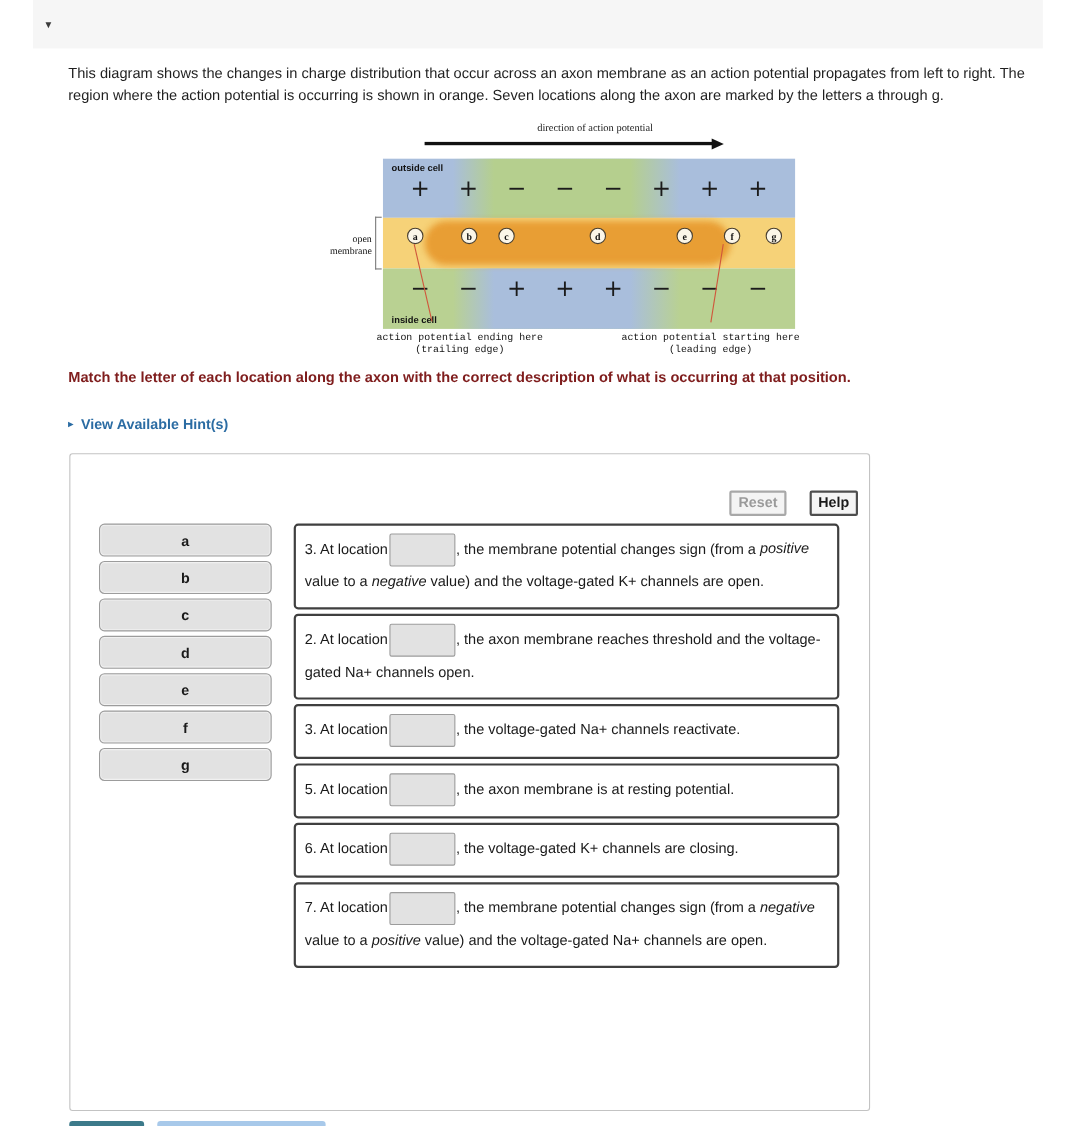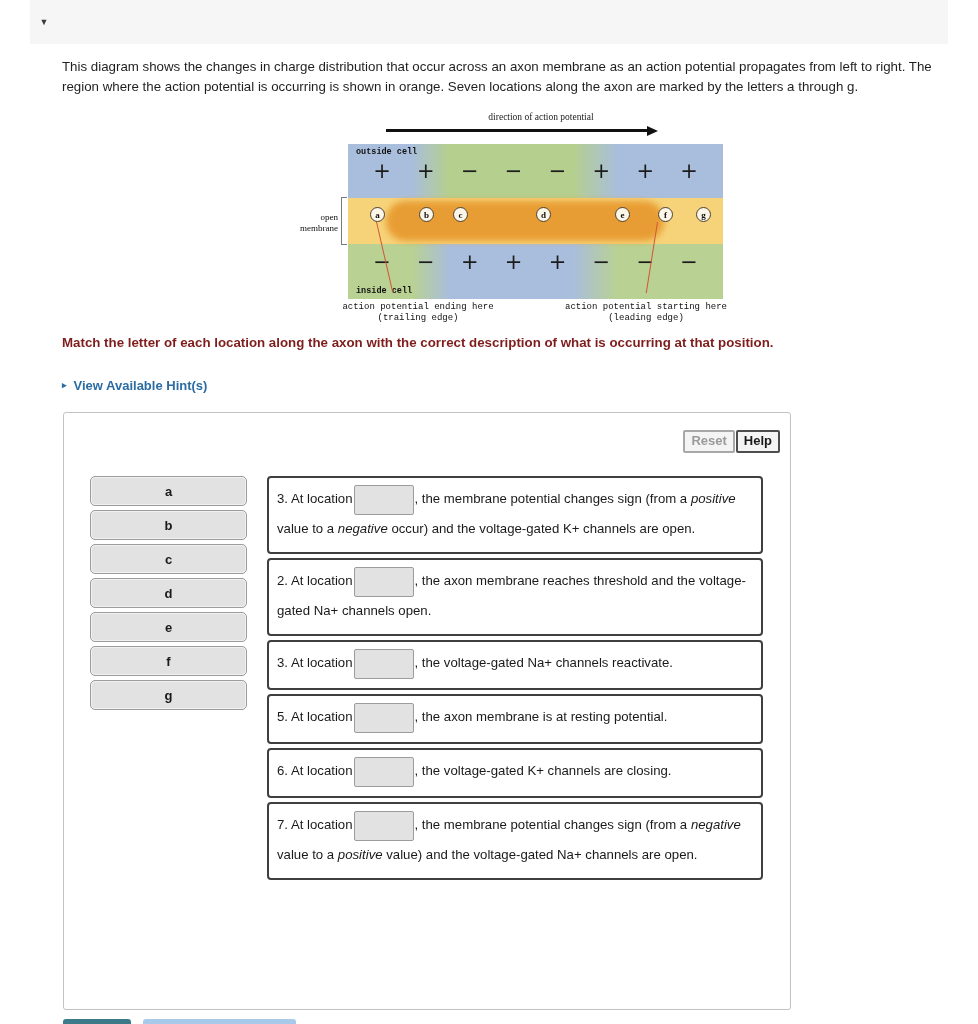--- a/index.html
+++ b/index.html
@@ -179,21 +179,21 @@
     color: #1b1b1b;
     padding: 0 12px;
     box-sizing: border-box;
   }
   .charge-row-top { top: 17px; }
   .charge-row-bottom { top: 108px; }
   .charge-row span { width: 30px; text-align: center; line-height: 20px; }
 
   .cell-label {
     position: absolute;
-    font-family: Liberation Mono, monospace;
+    font-family: Liberation Sans, sans-serif;
     font-size: 8.5px;
     font-weight: bold;
     color: #111111;
   }
   .label-outside { left: 8px; top: 3px; }
   .label-inside  { left: 8px; bottom: 3px; }
 
   .letter-row {
     position: absolute;
     left: 0;
@@ -294,23 +294,23 @@
     width: 728px;
     height: 598px;
     border: 1px solid #c3c3c3;
     border-radius: 3px;
     background: #ffffff;
     box-sizing: border-box;
   }
   .panel-toolbar {
     position: absolute;
     right: 10px;
-    top: 17px;
+    top: 33px;
     display: flex;
-    gap: 1px;
+    gap: 21px;
     align-items: center;
   }
   .tool-btn {
     border: 2px solid #8d8d8d;
     background: #f4f4f4;
     font-size: 13px;
     font-weight: bold;
     padding: 1px 6px 2px 6px;
     border-radius: 2px;
     cursor: pointer;
@@ -494,21 +494,21 @@
     <div class="tile">c</div>
     <div class="tile">d</div>
     <div class="tile">e</div>
     <div class="tile">f</div>
     <div class="tile">g</div>
   </div>
 
   <div class="statement-column">
 
     <div class="statement">
-      <span>3. At location</span><span class="dropzone"></span><span>, the membrane potential changes sign (from a </span><em>positive</em><span> value to a </span><em>negative</em><span> occur) and the voltage-gated K+ channels are open.</span>
+      <span>3. At location</span><span class="dropzone"></span><span>, the membrane potential changes sign (from a </span><em>positive</em><span> value to a </span><em>negative</em><span> value) and the voltage-gated K+ channels are open.</span>
     </div>
 
     <div class="statement">
       <span>2. At location</span><span class="dropzone"></span><span>, the axon membrane reaches threshold and the voltage-gated Na+ channels open.</span>
     </div>
 
     <div class="statement">
       <span>3. At location</span><span class="dropzone"></span><span>, the voltage-gated Na+ channels reactivate.</span>
     </div>
 

